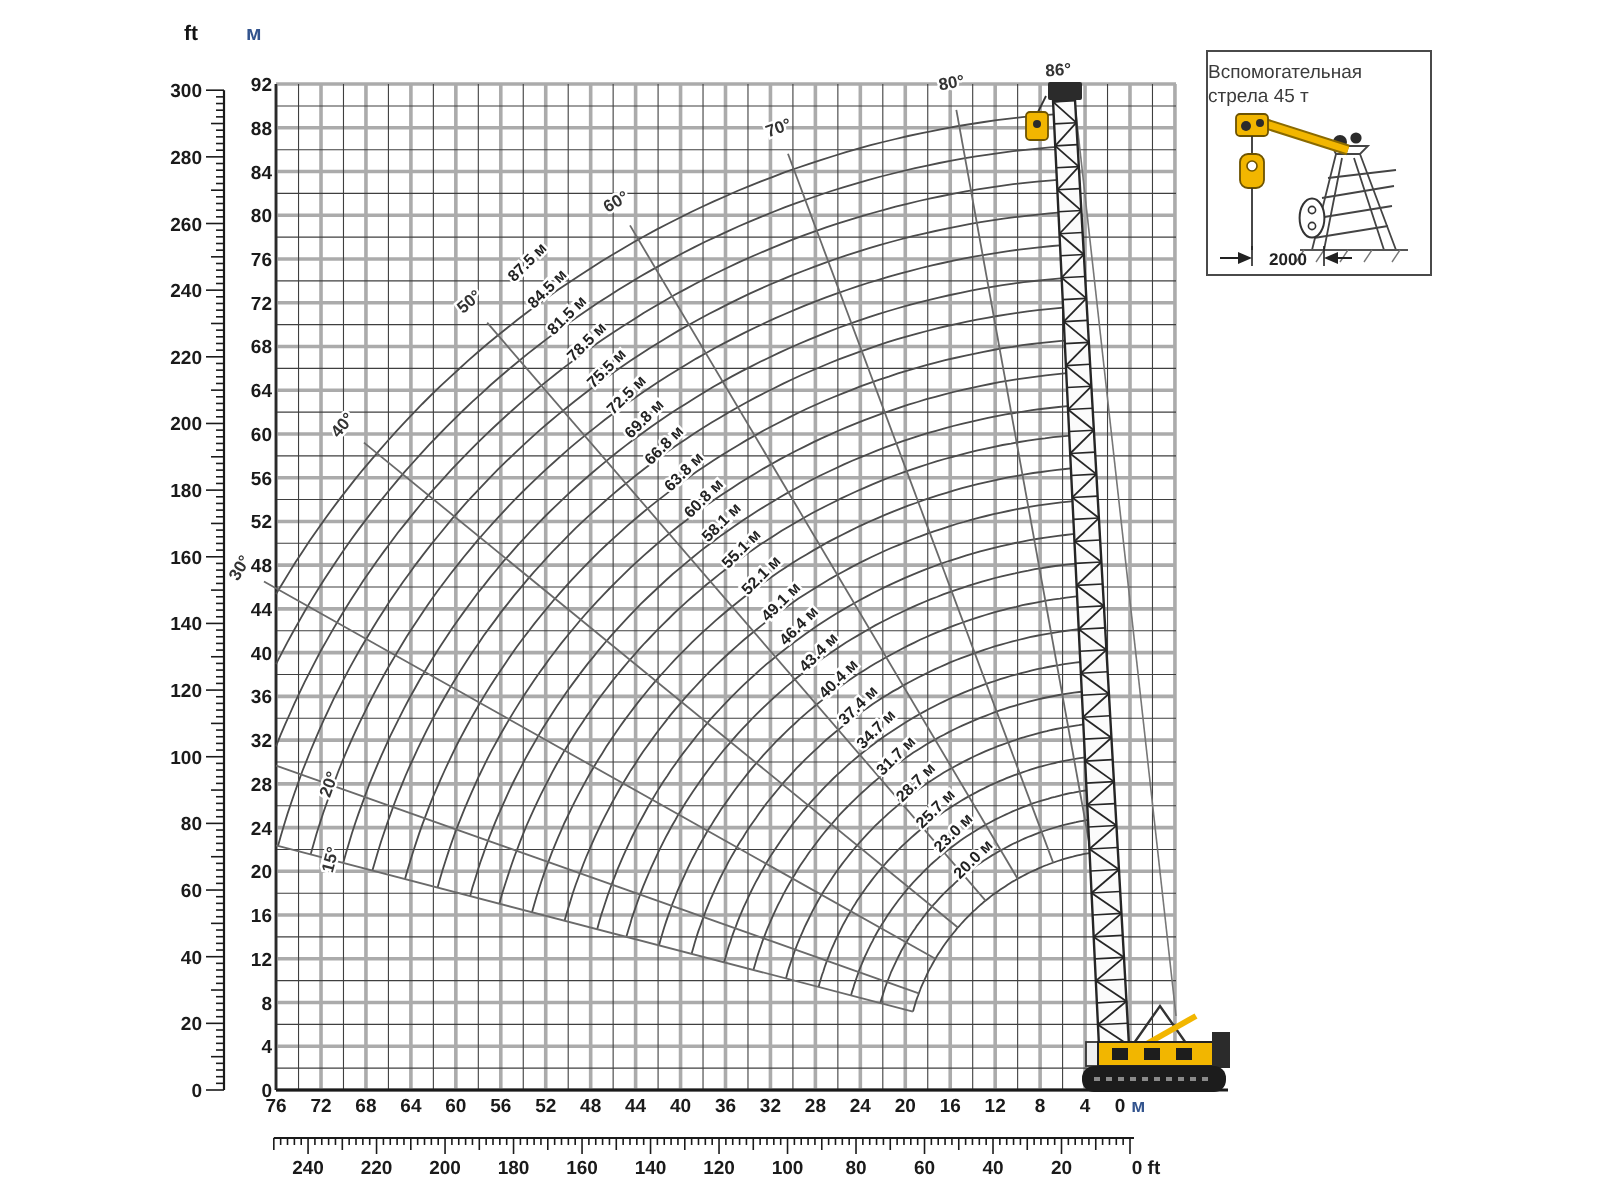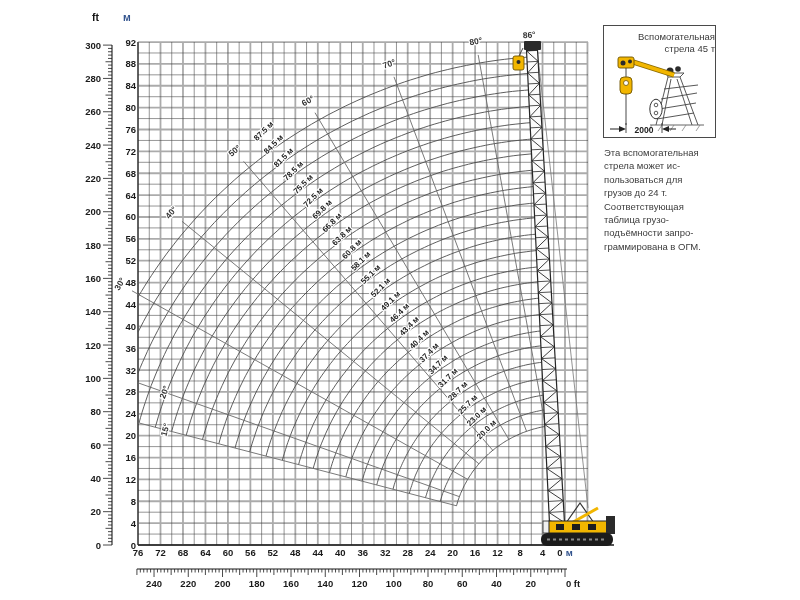--- a/index.html
+++ b/index.html
@@ -3,21 +3,21 @@
 <meta charset="utf-8">
 <style>
   html,body{margin:0;padding:0;background:#ffffff;}
   #stage{position:relative;width:800px;height:600px;background:#ffffff;overflow:hidden;
          font-family:"Liberation Sans",sans-serif;}
   #chart-svg{position:absolute;left:0;top:0;}
   .hdr{position:absolute;font-weight:bold;font-size:10.5px;color:#141414;}
   .hdr.m{color:#33548e;}
   .inset{position:absolute;left:603px;top:25px;width:113px;height:113px;
          border:1px solid #4a4a4a;background:#fff;box-sizing:border-box;}
-  .inset-title{text-align:right;font-size:9.5px;line-height:11.5px;color:#3b3b3b;}
+  .inset-title{text-align:left;font-size:9.5px;line-height:11.5px;color:#3b3b3b;}
   .inset-title.first{margin-top:5px;}
   .inset-art{display:block;margin:1px auto 0 auto;}
   .note{position:absolute;left:604px;top:146px;width:128px;
         font-size:9.5px;line-height:13.4px;color:#3b3b3b;}
 </style>
 </head>
 <body>
 
 <div id="stage">
   <svg id="chart-svg" width="800" height="600">
@@ -692,23 +692,13 @@
           <line x1="65" y1="74" x2="72" y2="74"></line>
         <line x1="22" y1="68" x2="22" y2="78" stroke-width="0.8"></line>
         <line x1="58" y1="68" x2="58" y2="78" stroke-width="0.8"></line>
         <polygon points="22,74 15,71 15,77" fill="#222" stroke="none"></polygon>
         <polygon points="58,74 65,71 65,77" fill="#222" stroke="none"></polygon>
       </g>
       <text x="40" y="77.5" text-anchor="middle" font-size="8.5" font-weight="bold" fill="#222" font-family="Liberation Sans, sans-serif">2000</text>
     </svg>
   </div>
 
-  <div class="note">
-    <div>Эта вспомогательная</div>
-    <div>стрела может ис-</div>
-    <div>пользоваться для</div>
-    <div>грузов до 24 т.</div>
-    <div>Соответствующая</div>
-    <div>таблица грузо-</div>
-    <div>подъёмности запро-</div>
-    <div>граммирована в ОГМ.</div>
-  </div>
 </div>
 
 </body></html>

